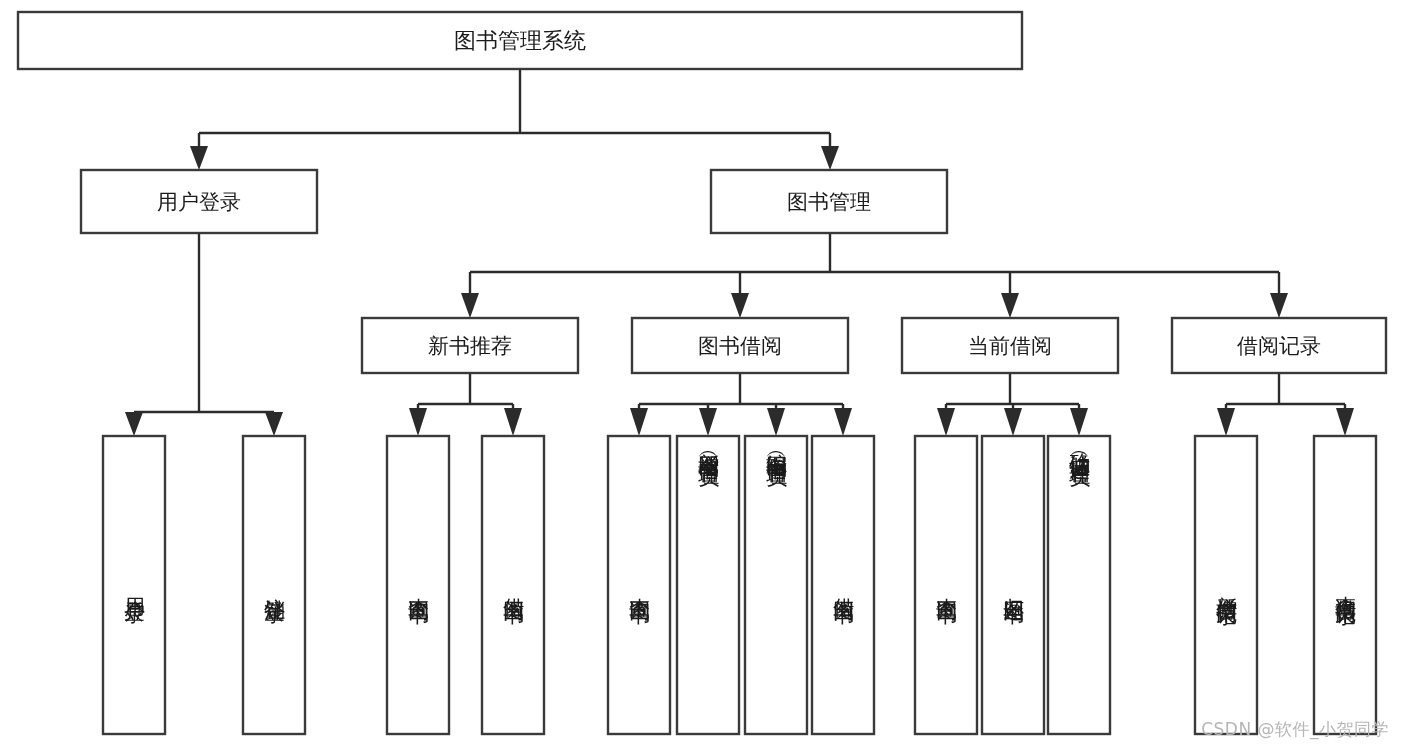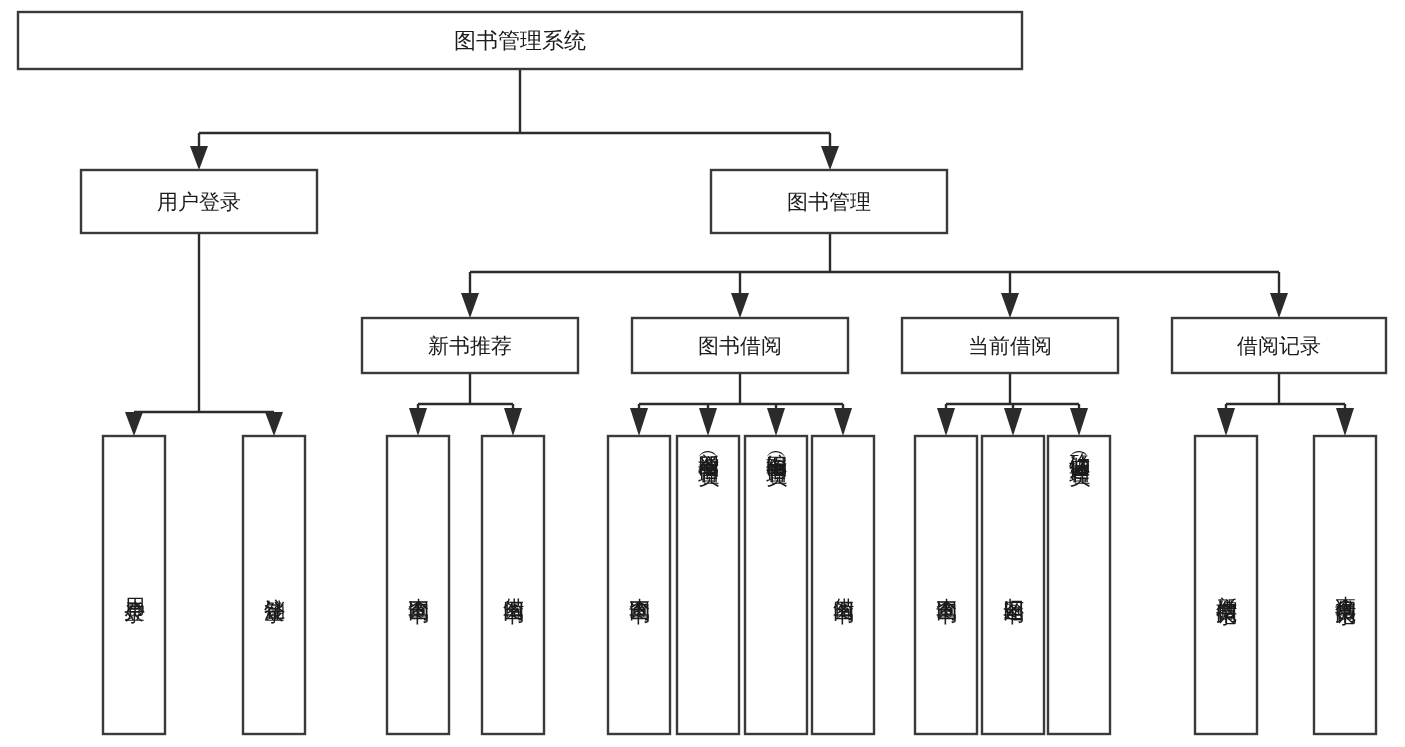--- a/index.html
+++ b/index.html
@@ -233,13 +233,14 @@
     <span class="leaf-label">确认归还（管理员）</span>
   </div>
 
   <div class="leaf-label-wrap" style="left:1195px; top:436px; width:62px; height:298px;">
     <span class="leaf-label">新增借阅记录</span>
   </div>
   <div class="leaf-label-wrap" style="left:1314px; top:436px; width:62px; height:298px;">
     <span class="leaf-label">查询借阅记录</span>
   </div>
 
+  <div class="watermark">CSDN @软件_小贺同学</div>
 </div>
 
 </body></html>

